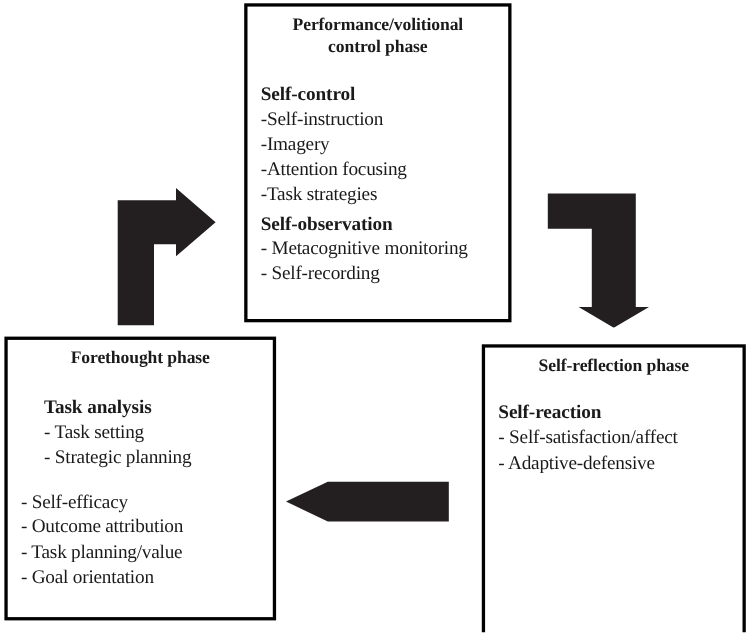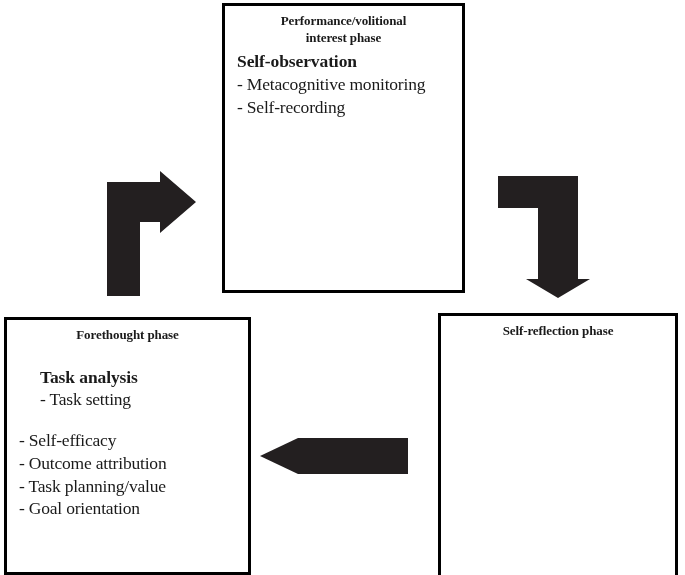--- a/index.html
+++ b/index.html
@@ -23,21 +23,21 @@
     position: absolute;
     box-sizing: border-box;
     border: 3px solid #000000;
     background: #ffffff;
     padding: 0;
   }
 
   .box-title {
     text-align: center;
     font-weight: bold;
-    font-size: 13px;
+    font-size: 16px;
     line-height: 1.28;
     letter-spacing: -0.1px;
     padding: 7px 10px 0 10px;
   }
 
   .group {
     padding: 0 0 0 12px;
   }
   .group-heading {
     font-weight: bold;
@@ -53,21 +53,21 @@
     letter-spacing: -0.2px;
     white-space: nowrap;
   }
 
   
   #box-performance { left: 222px; top: 3px; width: 243px; height: 290px; }
   #box-performance .group-first { margin-top: 20px; }
   #box-performance .group-second { margin-top: 4px; }
 
   
-  #box-forethought { left: 4px; top: 317px; width: 247px; height: 258px; }
+  #box-forethought { left: 4px; top: 306px; width: 247px; height: 258px; }
   #box-forethought .group-first { margin-top: 22px; padding-left: 33px; }
   #box-forethought .group-second { margin-top: 18px; }
 
   
   #box-reflection { left: 438px; top: 313px; width: 240px; height: 304px; }
   #box-reflection .group-first { margin-top: 22px; }
   #box-reflection .group-second { margin-top: 20px; }
 
   
   .arrow {
@@ -78,55 +78,68 @@
   #arrow-bottom-left { left: 258px; top: 432px; width: 152px; height: 48px; }
 </style>
 </head>
 <body>
 
 <div id="canvas">
 
   <div class="phase-box" id="box-performance">
     <div class="box-title">
       <div>Performance/volitional</div>
-      <div>interest phase</div>
+      <div>control phase</div>
     </div>
 
+    <div class="group group-first">
+      <div class="group-heading">Self-control</div>
+      <div class="group-item">-Self-instruction</div>
+      <div class="group-item">-Imagery</div>
+      <div class="group-item">-Attention focusing</div>
+      <div class="group-item">-Task strategies</div>
+    </div>
 
     <div class="group group-second">
       <div class="group-heading">Self-observation</div>
       <div class="group-item">- Metacognitive monitoring</div>
       <div class="group-item">- Self-recording</div>
     </div>
   </div>
 
   <div class="phase-box" id="box-forethought">
     <div class="box-title">
       <div>Forethought phase</div>
     </div>
 
     <div class="group group-first">
       <div class="group-heading">Task analysis</div>
       <div class="group-item">- Task setting</div>
+      <div class="group-item">- Strategic planning</div>
     </div>
 
     <div class="group group-second">
       <div class="group-item">- Self-efficacy</div>
       <div class="group-item">- Outcome attribution</div>
       <div class="group-item">- Task planning/value</div>
       <div class="group-item">- Goal orientation</div>
     </div>
   </div>
 
   <div class="phase-box" id="box-reflection">
     <div class="box-title">
       <div>Self-reflection phase</div>
     </div>
 
 
+    <div class="group group-second">
+      <div class="group-heading">Self-reaction</div>
+      <div class="group-item">- Self-satisfaction/affect</div>
+      <div class="group-item">- Adaptive-defensive</div>
+    </div>
   </div>
 
   <svg class="arrow" id="arrow-left-up" viewBox="0 0 98 128" aria-hidden="true">
     <path d="M 7 128 L 7 14 L 60 14 L 60 3 L 96 34 L 60 65 L 60 54 L 40 54 L 40 128 Z" fill="#231f20"></path>
   </svg>
 
   <svg class="arrow" id="arrow-right-down" viewBox="0 0 100 126" aria-hidden="true">
     <path d="M 6 4 L 86 4 L 86 107 L 98 107 L 66 126 L 34 107 L 46 107 L 46 36 L 6 36 Z" fill="#231f20"></path>
   </svg>
 

